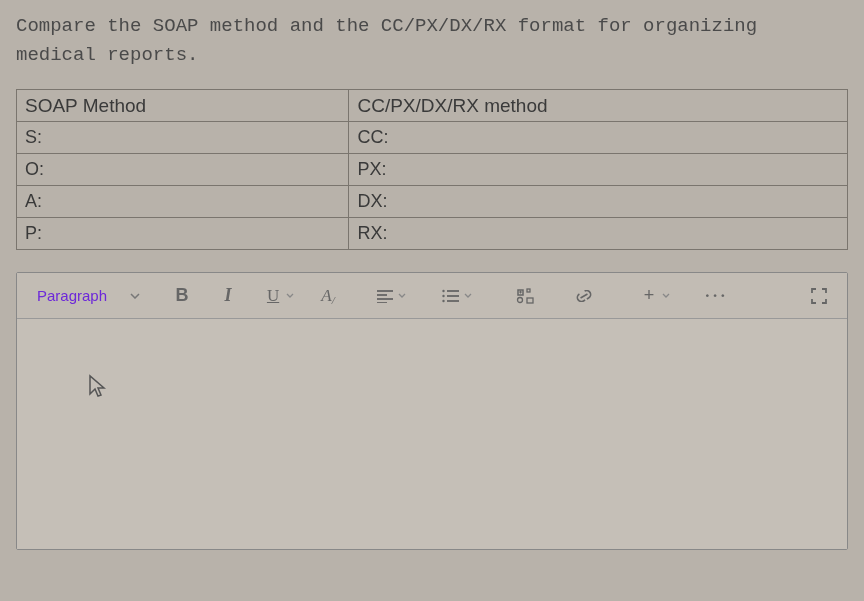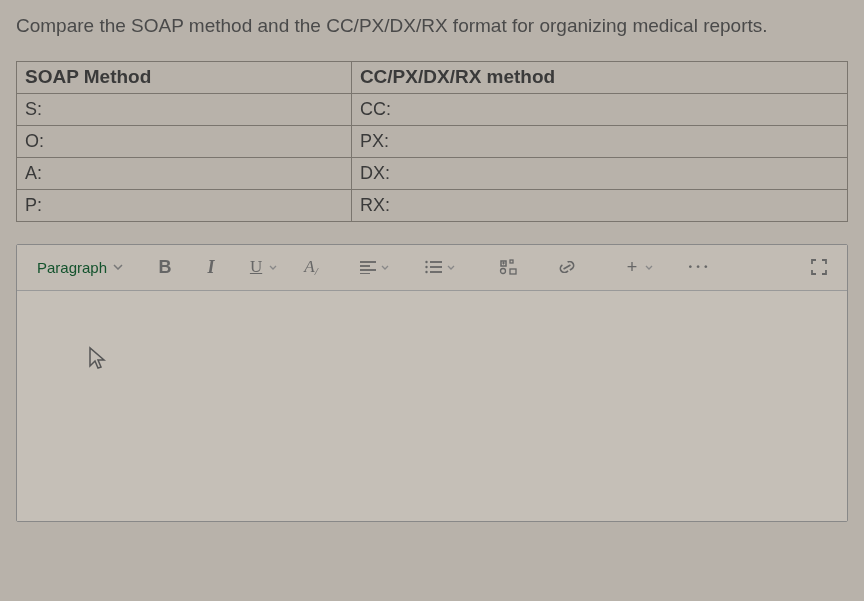--- a/index.html
+++ b/index.html
@@ -16,59 +16,60 @@
       overflow: hidden;
     }
     .container {
       padding: 12px 16px;
     }
     .question-text {
       color: #4a4a4a;
       font-size: 19px;
       line-height: 1.5;
       margin-bottom: 20px;
+      font-family: Liberation Mono, monospace;
     }
     .compare-table {
       width: 100%;
       border-collapse: collapse;
       margin-bottom: 22px;
     }
     .compare-table th,
     .compare-table td {
       border: 1px solid #7a756e;
       padding: 4px 8px;
       text-align: left;
       font-size: 18px;
       color: #3a3a3a;
       background: #b8b2aa;
       height: 32px;
     }
     .compare-table th {
-      font-weight: bold;
+      font-weight: normal;
       font-size: 19px;
     }
     .editor {
       border: 1px solid #888;
       background: #c5bfb7;
       border-radius: 2px;
     }
     .toolbar {
       display: flex;
       align-items: center;
       padding: 10px 14px;
       gap: 4px;
       border-bottom: 1px solid #999;
       background: #c2bcb4;
     }
     .block-select {
       display: flex;
       align-items: center;
-      gap: 6px;
+      gap: 23px;
       font-size: 15px;
-      color: #14532d;
+      color: #6d28d9;
       padding: 4px 6px;
       margin-right: 18px;
       cursor: pointer;
     }
     .block-select .chev {
       font-size: 10px;
       color: #777;
     }
     .tb-btn {
       display: flex;

